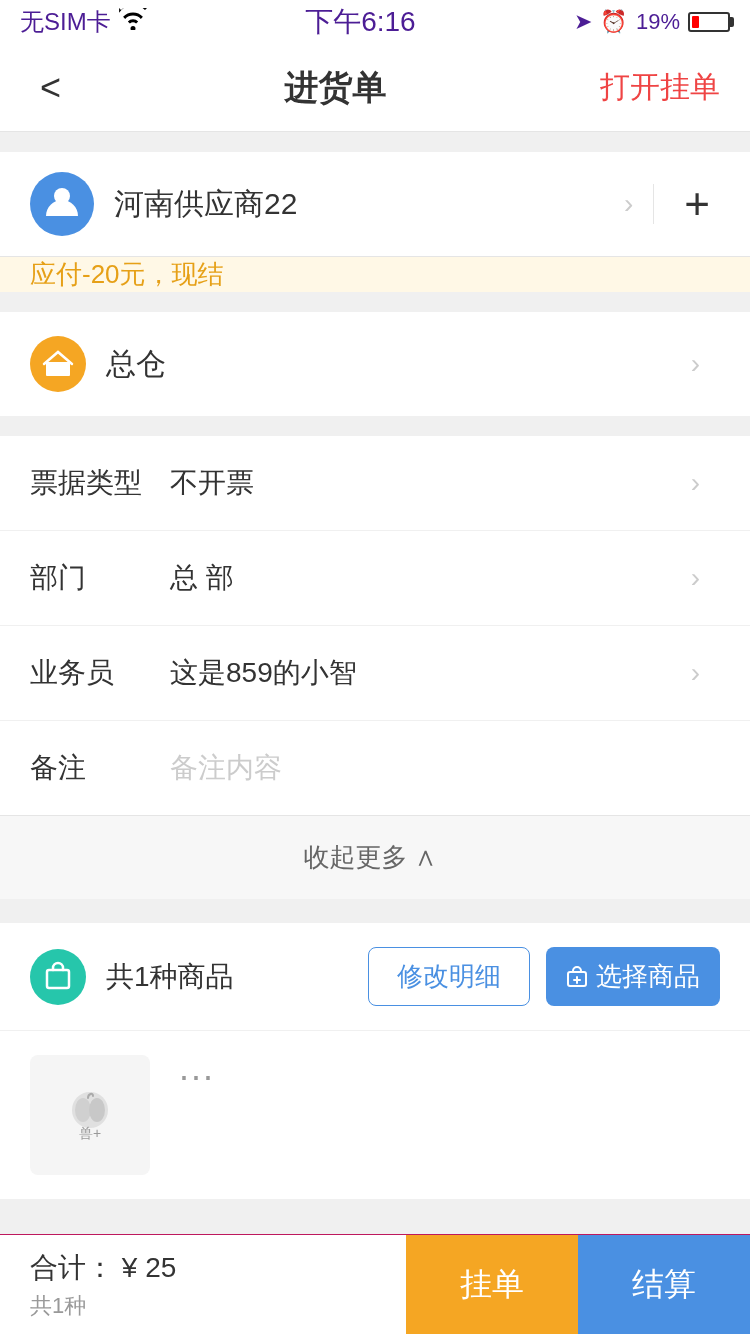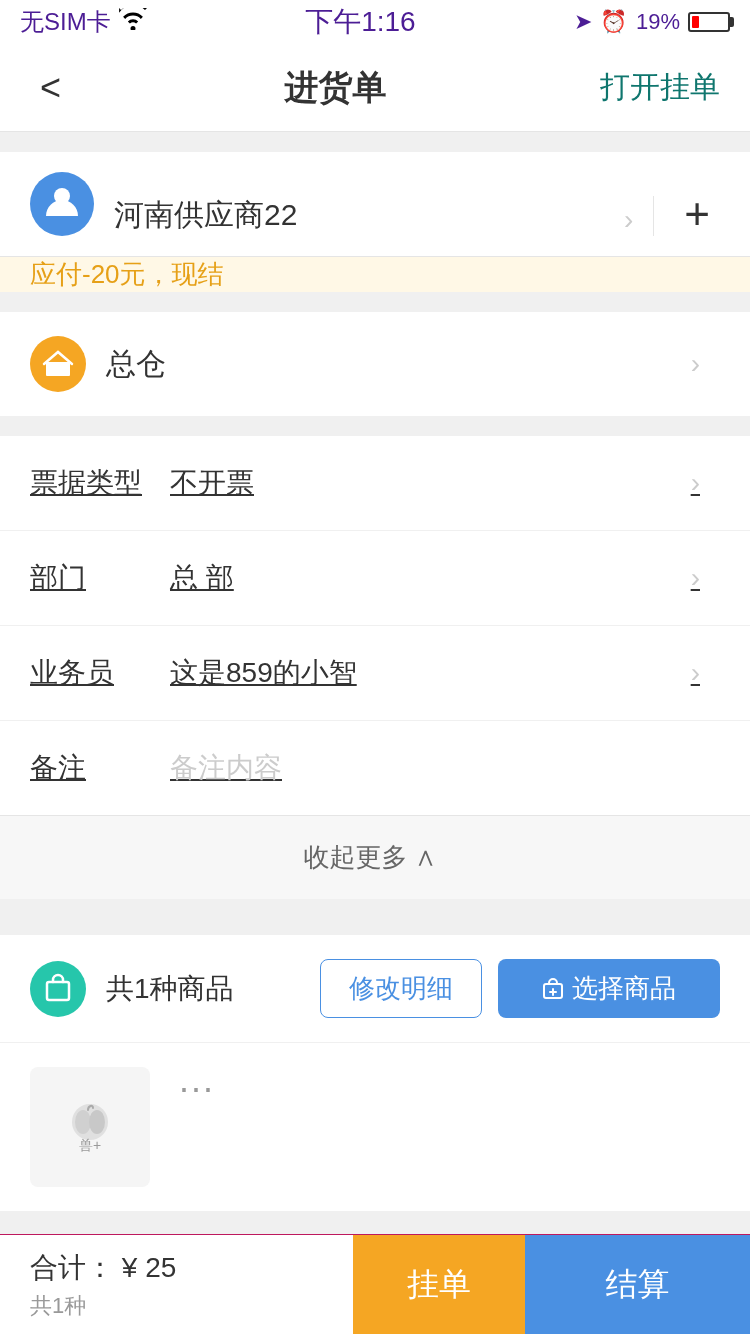--- a/index.html
+++ b/index.html
@@ -71,40 +71,40 @@
       cursor: pointer;
       padding: 10px;
     }
     .nav-title {
       font-size: 34px;
       font-weight: 600;
       color: #333;
     }
     .nav-action {
       font-size: 30px;
-      color: #0f766e;
+      color: #ef4444;
       cursor: pointer;
     }
 
     
     .section-divider {
       height: 20px;
       background: #f0f0f0;
     }
 
     
     .card-section {
       background: #fff;
       margin-bottom: 0;
     }
 
     
     .supplier-row {
       display: flex;
-      align-items: flex-end;
+      align-items: center;
       padding: 20px 30px;
       background: #fff;
       border-bottom: 1px solid #e5e5e5;
     }
     .supplier-avatar {
       width: 64px;
       height: 64px;
       border-radius: 50%;
       background: #4a90e2;
       display: flex;
@@ -180,21 +180,20 @@
     .info-section {
       background: #fff;
       margin-top: 0;
     }
     .info-row {
       display: flex;
       align-items: center;
       padding: 28px 30px;
       border-bottom: 1px solid #f0f0f0;
       cursor: pointer;
-      text-decoration: underline;
     }
     .info-label {
       font-size: 28px;
       color: #333;
       width: 140px;
       flex-shrink: 0;
     }
     .info-value {
       flex: 1;
       font-size: 28px;
@@ -221,21 +220,21 @@
       color: #666;
       margin-right: 10px;
     }
 
     
     .product-header {
       background: #fff;
       display: flex;
       align-items: center;
       padding: 24px 30px;
-      margin-top: 36px;
+      margin-top: 24px;
     }
     .product-icon {
       width: 56px;
       height: 56px;
       border-radius: 50%;
       background: #26c6ab;
       display: flex;
       align-items: center;
       justify-content: center;
       margin-right: 20px;
@@ -257,21 +256,21 @@
       border-radius: 8px;
       padding: 4px 28px;
       font-size: 26px;
       cursor: pointer;
     }
     .btn-solid {
       background: #4a90e2;
       color: #fff;
       border: none;
       border-radius: 8px;
-      padding: 12px 44px;
+      padding: 12px 20px;
       font-size: 26px;
       cursor: pointer;
       display: flex;
       align-items: center;
       gap: 8px;
     }
 
     
     .product-item {
       background: #fff;
@@ -347,21 +346,21 @@
       color: #fff;
       font-size: 32px;
       font-weight: 500;
       border: none;
       cursor: pointer;
       display: flex;
       align-items: center;
       justify-content: center;
     }
     .btn-checkout {
-      width: 225px;
+      width: 172px;
       height: 100px;
       background: #4a90e2;
       color: #fff;
       font-size: 32px;
       font-weight: 500;
       border: none;
       cursor: pointer;
       display: flex;
       align-items: center;
       justify-content: center;
@@ -375,21 +374,21 @@
 
 <div class="status-bar">
   <div class="status-left">
     <span>无SIM卡</span>
     <span>
       <svg width="28" height="22" viewBox="0 0 28 22">
           <path d="M14 18a2.5 2.5 0 1 1 0 5 2.5 2.5 0 0 1 0-5zm-5.2-4.5a7.3 7.3 0 0 1 10.4 0l-2.1 2.1a4.5 4.5 0 0 0-6.2 0l-2.1-2.1zm-4.7-4.7a13.7 13.7 0 0 1 19.8 0l-2.1 2.1a10.9 10.9 0 0 0-15.6 0L4.1 8.8zm-4-4A19.7 19.7 0 0 1 28 0v0l-2 2A17 17 0 0 0 2 2L.1.1z" fill="#000"></path>
         </svg>
     </span>
   </div>
-  <div class="status-center">下午1:16</div>
+  <div class="status-center">下午6:16</div>
   <div class="status-right">
     <span>➤</span>
     <span>⏰</span>
     <span>19%</span>
     <span class="battery-icon">
       <span class="battery-fill"></span>
     </span>
   </div>
 </div>
 

